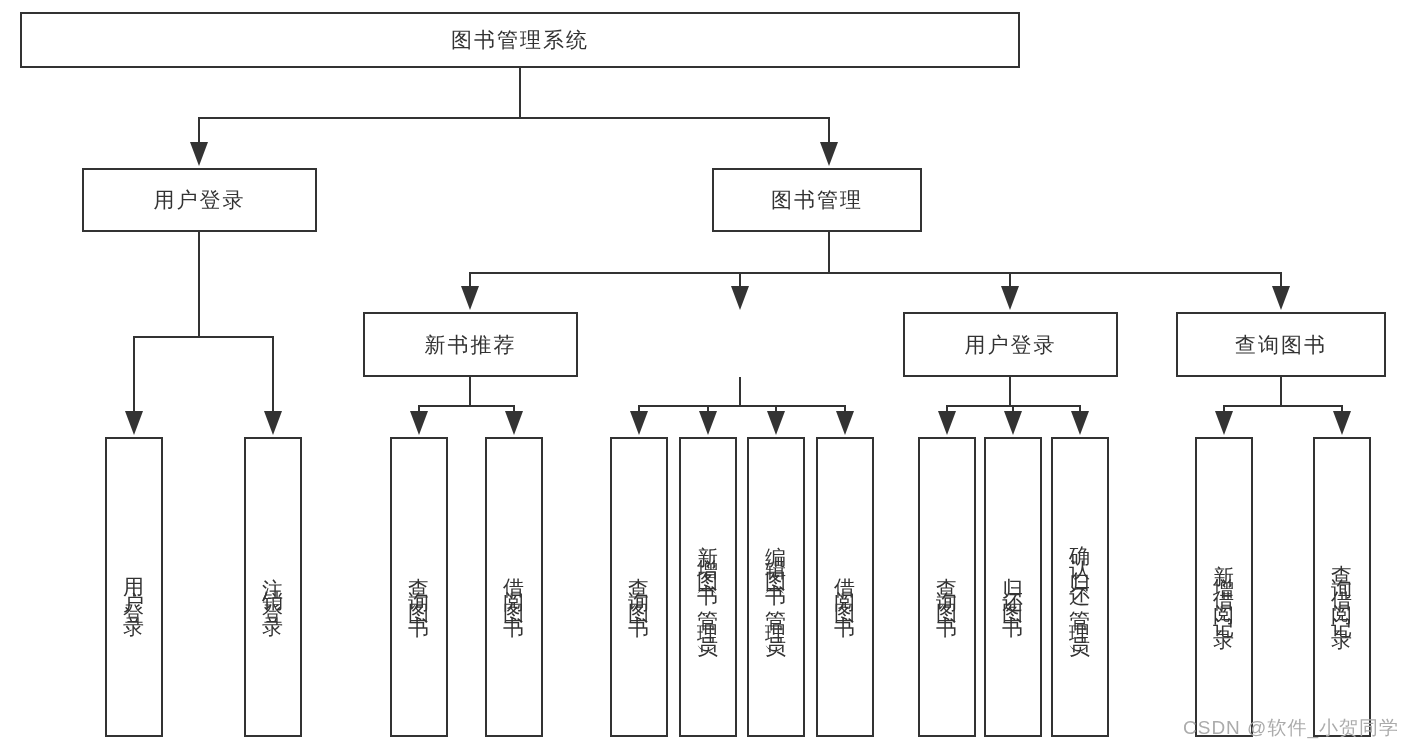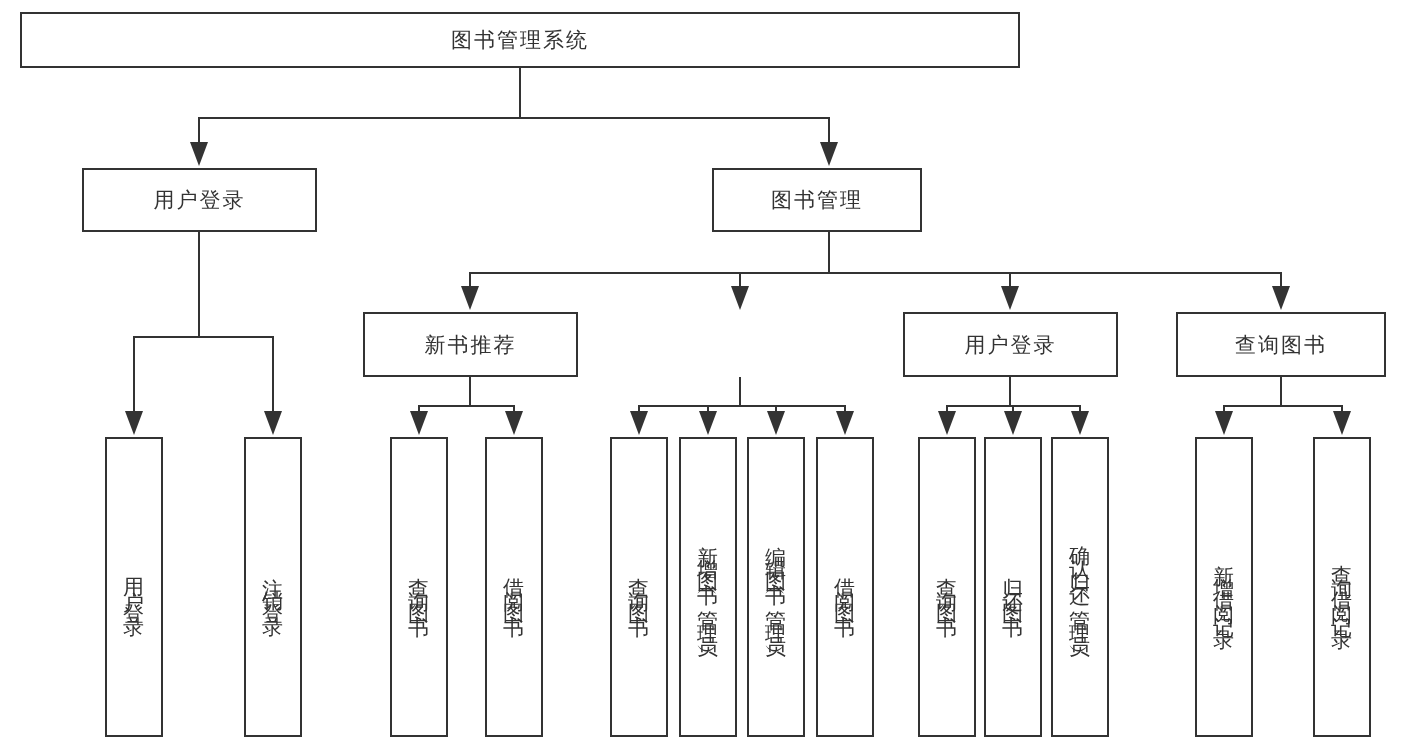--- a/index.html
+++ b/index.html
@@ -181,14 +181,15 @@
     <span class="vtext">确认归还（管理员）</span>
   </div>
 
   <div class="leafbox" style="left:1195px; top:437px; width:58px; height:300px;">
     <span class="vtext">新增借阅记录</span>
   </div>
   <div class="leafbox" style="left:1313px; top:437px; width:58px; height:300px;">
     <span class="vtext">查询借阅记录</span>
   </div>
 
+  <div class="watermark">CSDN @软件_小贺同学</div>
 
 </div>
 
 </body></html>

